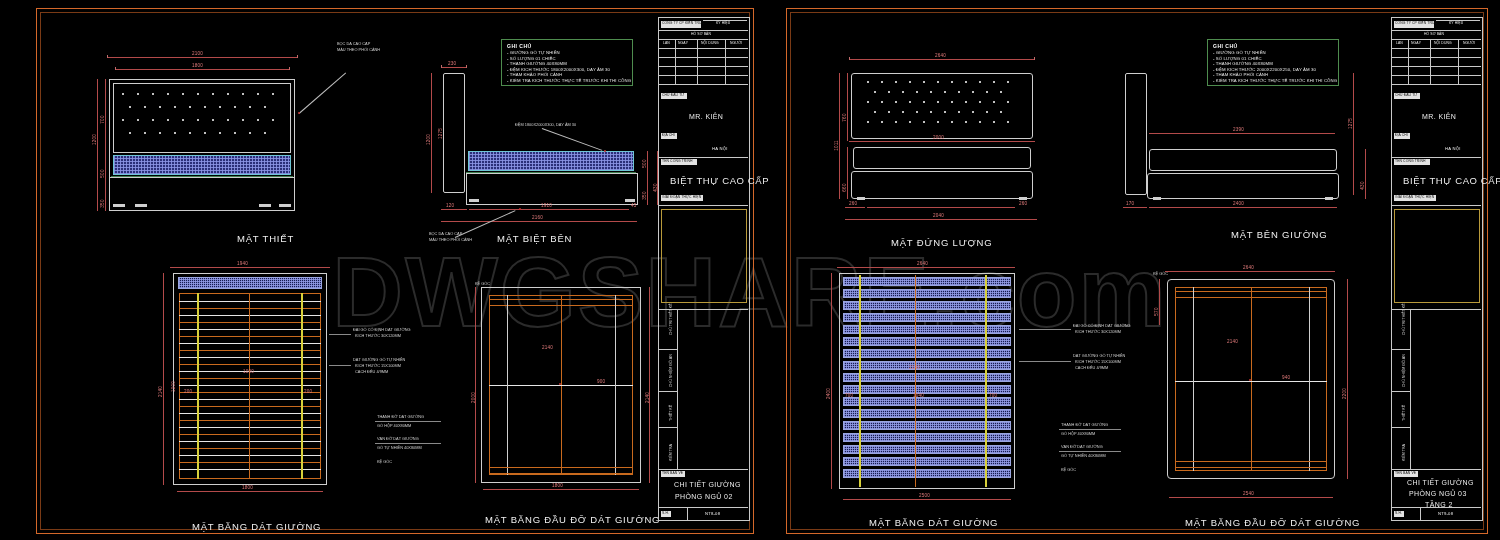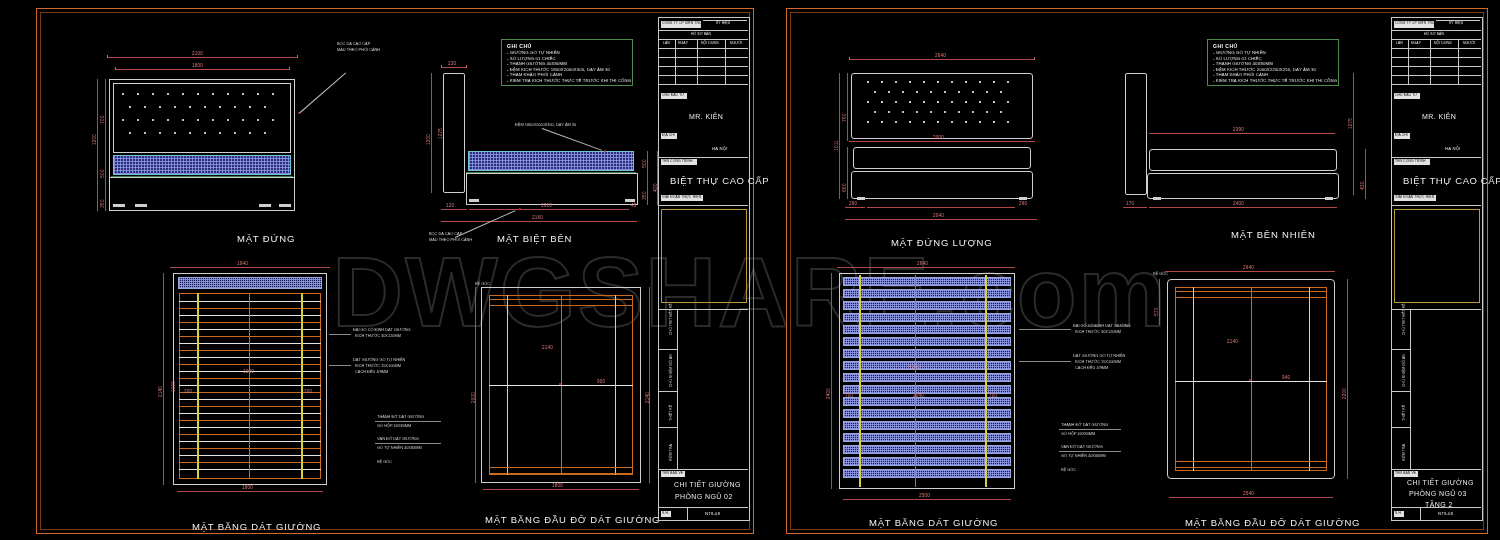--- a/index.html
+++ b/index.html
@@ -149,21 +149,21 @@
 
       <div class="ln r" style="left:60px;top:70px;width:1px;height:132px;"></div>
       <div class="dimtxt r" style="left:52px;top:128px;transform:rotate(-90deg);">1200</div>
       <div class="ln r" style="left:68px;top:70px;width:1px;height:76px;"></div>
       <div class="dimtxt r" style="left:61px;top:108px;transform:rotate(-90deg);">700</div>
       <div class="ln r" style="left:68px;top:146px;width:1px;height:26px;"></div>
       <div class="dimtxt r" style="left:61px;top:162px;transform:rotate(-90deg);">500</div>
       <div class="ln r" style="left:68px;top:172px;width:1px;height:30px;"></div>
       <div class="dimtxt r" style="left:61px;top:192px;transform:rotate(-90deg);">350</div>
 
-      <div class="viewname" style="left:200px;top:224px;">MẶT ĐỨNG</div>
+      <div class="viewname" style="left:200px;top:224px;">MẶT THIẾT</div>
     </div>
 
     <div>
       <div class="leader" style="left:262px;top:104px;width:62px;transform:rotate(-41deg);"></div>
       <div class="dot" style="left:261px;top:103px;"></div>
       <div class="tiny" style="left:300px;top:32px;">BỌC DA CAO CẤP</div>
       <div class="tiny" style="left:300px;top:38px;">MẪU THEO PHỐI CẢNH</div>
     </div>
 
     <div class="note" style="left:464px;top:30px;width:132px;height:47px;">
@@ -496,21 +496,21 @@
       <div class="dimtxt r" style="left:446px;top:118px;">2390</div>
       <div class="ln r" style="left:566px;top:64px;width:1px;height:122px;"></div>
       <div class="dimtxt r" style="left:558px;top:112px;transform:rotate(-90deg);">1275</div>
       <div class="ln r" style="left:578px;top:140px;width:1px;height:50px;"></div>
       <div class="dimtxt r" style="left:571px;top:174px;transform:rotate(-90deg);">430</div>
       <div class="ln r" style="left:336px;top:198px;width:24px;height:1px;"></div>
       <div class="dimtxt r" style="left:339px;top:192px;">170</div>
       <div class="ln r" style="left:362px;top:198px;width:188px;height:1px;"></div>
       <div class="dimtxt r" style="left:446px;top:192px;">2400</div>
 
-      <div class="viewname" style="left:444px;top:220px;">MẶT BÊN NHIÊN</div>
+      <div class="viewname" style="left:444px;top:220px;">MẶT BÊN GIƯỜNG</div>
     </div>
 
     <div>
       <div class="ln r" style="left:50px;top:258px;width:178px;height:1px;"></div>
       <div class="dimtxt r" style="left:130px;top:252px;">2640</div>
       <div class="box" style="left:52px;top:264px;width:176px;height:216px;"></div>
       <div class="slab-hatch" style="left:56px;top:268px;width:168px;height:9px;"></div>
       <div class="slab-hatch" style="left:56px;top:280px;width:168px;height:9px;"></div>
       <div class="slab-hatch" style="left:56px;top:292px;width:168px;height:9px;"></div>
       <div class="slab-hatch" style="left:56px;top:304px;width:168px;height:9px;"></div>

